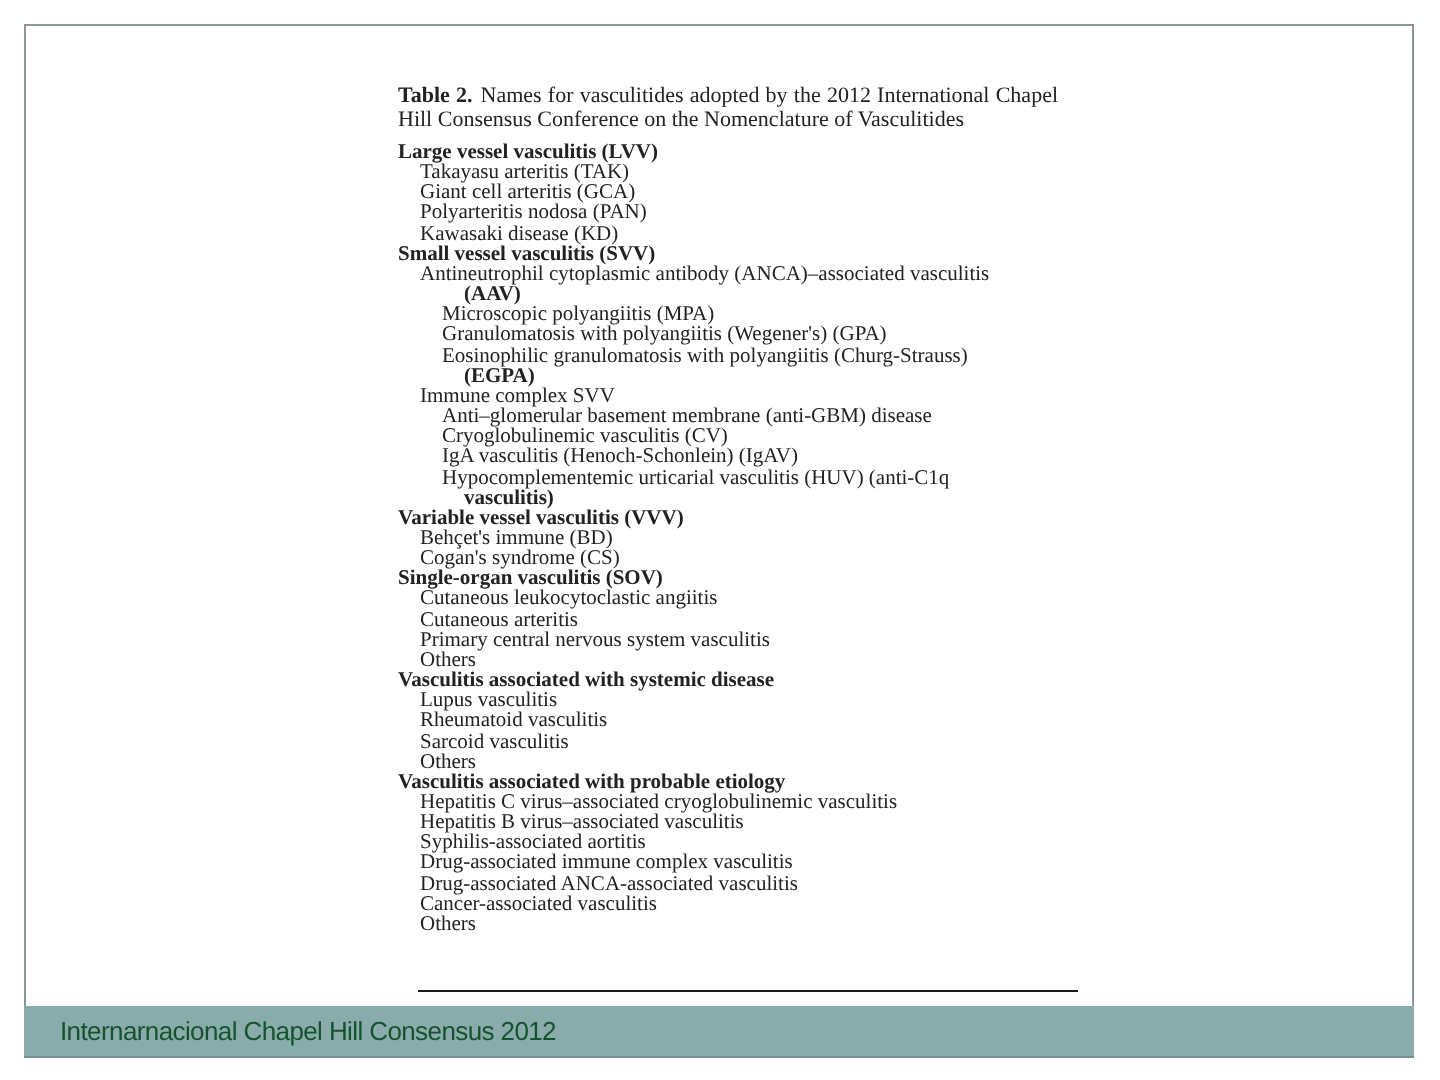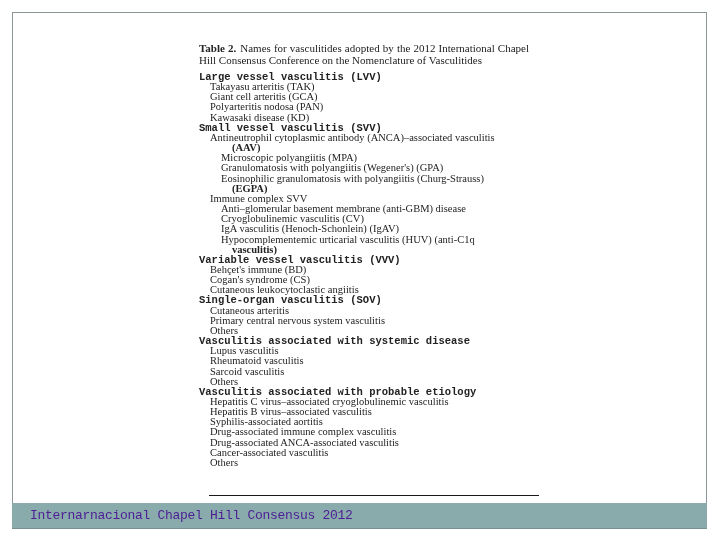--- a/index.html
+++ b/index.html
@@ -16,35 +16,35 @@
     color: #1a1a1a;
   }
   .doc-title {
     font-size: 11px; line-height: 11.5px; text-align: justify; text-align-last: left;
     margin: 0 0 6px 0; color: #222;
   }
   .doc-title b { font-weight: bold; margin-right: 4px; }
   .doc-line {
     font-size: 10.5px; line-height: 10.15px; white-space: nowrap; color: #222;
   }
-  .lvl0 { font-weight: bold; padding-left: 0; font-family: Liberation Mono, monospace; }
+  .lvl0 { font-weight: bold; padding-left: 0; }
   .lvl1 { padding-left: 11px; }
   .lvl2 { padding-left: 22px; }
   .lvl3 { padding-left: 33px; font-weight: bold; }
   .rule {
     position: absolute; left: 209px; top: 495px; width: 330px; height: 0;
     border-top: 1.5px solid #1a1a1a;
   }
   .caption-bar {
     position: absolute; left: 12px; top: 503px; width: 695px; height: 25px;
     background: #8aabab; border-bottom: 1px solid #7a8f8f;
   }
   .caption-text {
-    position: absolute; left: 18px; top: 5px; font-size: 13px; color: #4c1d95;
-    font-family: Liberation Mono, monospace; font-weight: normal; letter-spacing: -0.3px; text-align: right;
+    position: absolute; left: 18px; top: 5px; font-size: 13px; color: #14532d;
+    font-family: Liberation Sans, sans-serif; font-weight: normal; letter-spacing: -0.3px; text-align: right;
   }
 </style>
 </head>
 <body>
 
 <div class="frame"></div>
 
 <div class="doc">
   <p class="doc-title"><b>Table 2.</b><span>Names for vasculitides adopted by the 2012 International Chapel Hill Consensus Conference on the Nomenclature of Vasculitides</span></p>
   <div id="lines">
@@ -62,22 +62,22 @@
       <div class="doc-line lvl3">(EGPA)</div>
       <div class="doc-line lvl1">Immune complex SVV</div>
       <div class="doc-line lvl2">Anti–glomerular basement membrane (anti-GBM) disease</div>
       <div class="doc-line lvl2">Cryoglobulinemic vasculitis (CV)</div>
       <div class="doc-line lvl2">IgA vasculitis (Henoch-Schonlein) (IgAV)</div>
       <div class="doc-line lvl2">Hypocomplementemic urticarial vasculitis (HUV) (anti-C1q</div>
       <div class="doc-line lvl3">vasculitis)</div>
       <div class="doc-line lvl0">Variable vessel vasculitis (VVV)</div>
       <div class="doc-line lvl1">Behçet's immune (BD)</div>
       <div class="doc-line lvl1">Cogan's syndrome (CS)</div>
+      <div class="doc-line lvl0">Single-organ vasculitis (SOV)</div>
       <div class="doc-line lvl1">Cutaneous leukocytoclastic angiitis</div>
-      <div class="doc-line lvl0">Single-organ vasculitis (SOV)</div>
       <div class="doc-line lvl1">Cutaneous arteritis</div>
       <div class="doc-line lvl1">Primary central nervous system vasculitis</div>
       <div class="doc-line lvl1">Others</div>
       <div class="doc-line lvl0">Vasculitis associated with systemic disease</div>
       <div class="doc-line lvl1">Lupus vasculitis</div>
       <div class="doc-line lvl1">Rheumatoid vasculitis</div>
       <div class="doc-line lvl1">Sarcoid vasculitis</div>
       <div class="doc-line lvl1">Others</div>
       <div class="doc-line lvl0">Vasculitis associated with probable etiology</div>
       <div class="doc-line lvl1">Hepatitis C virus–associated cryoglobulinemic vasculitis</div>

